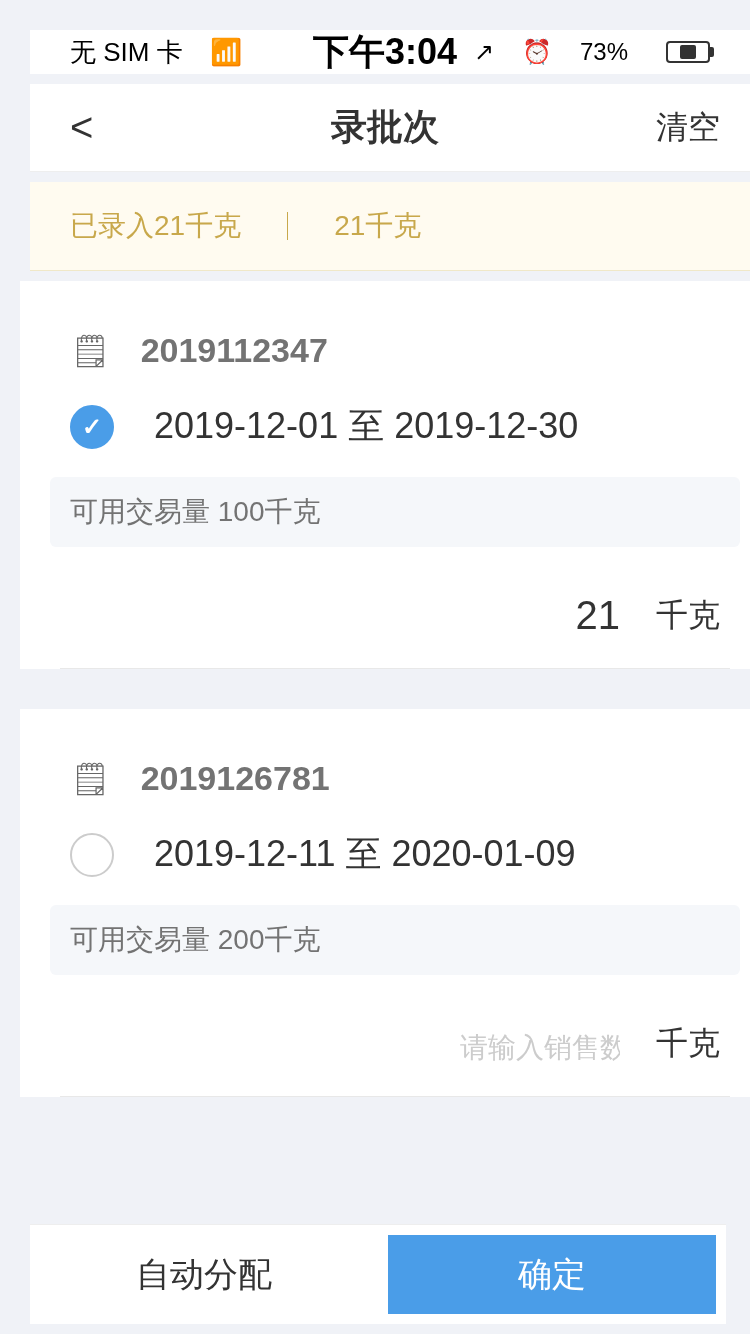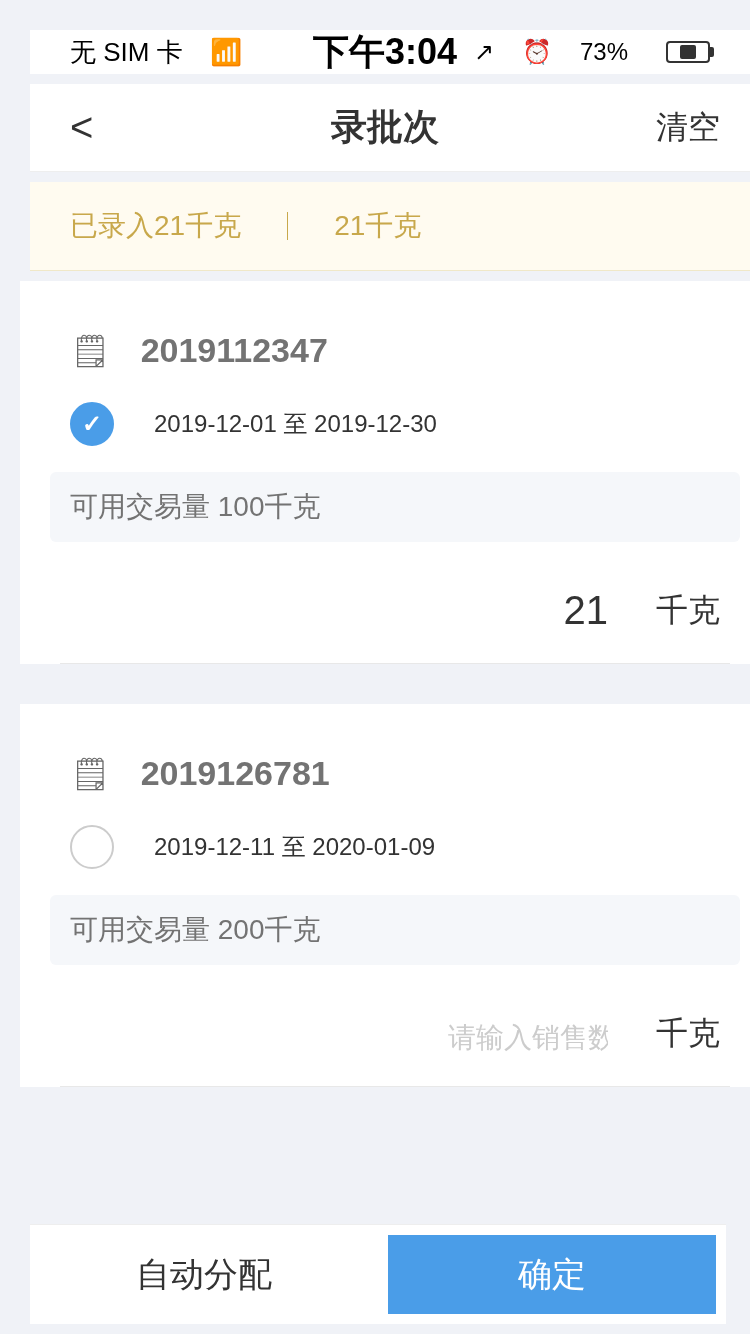--- a/index.html
+++ b/index.html
@@ -167,40 +167,40 @@
     .radio-circle.checked {
       background: #4a9de8;
       border-color: #4a9de8;
     }
     .radio-check {
       color: #fff;
       font-size: 24px;
       font-weight: 700;
     }
     .batch-date {
-      font-size: 24px;
+      font-size: 36px;
       color: #333;
     }
 
     .available-qty {
       margin: 0 0 20px 0;
       background: #f5f7fa;
       border-radius: 6px;
       padding: 16px 20px;
       font-size: 28px;
       color: #737373;
     }
 
     
     .input-row {
       display: flex;
       align-items: center;
       justify-content: flex-end;
       padding: 16px 0 20px 0;
-      gap: 28px;
+      gap: 16px;
       border-bottom: 1px solid #e8e8e8;
     }
     .qty-input {
       border: none;
       outline: none;
       font-size: 40px;
       font-weight: 500;
       color: #333;
       text-align: right;
       width: 160px;

